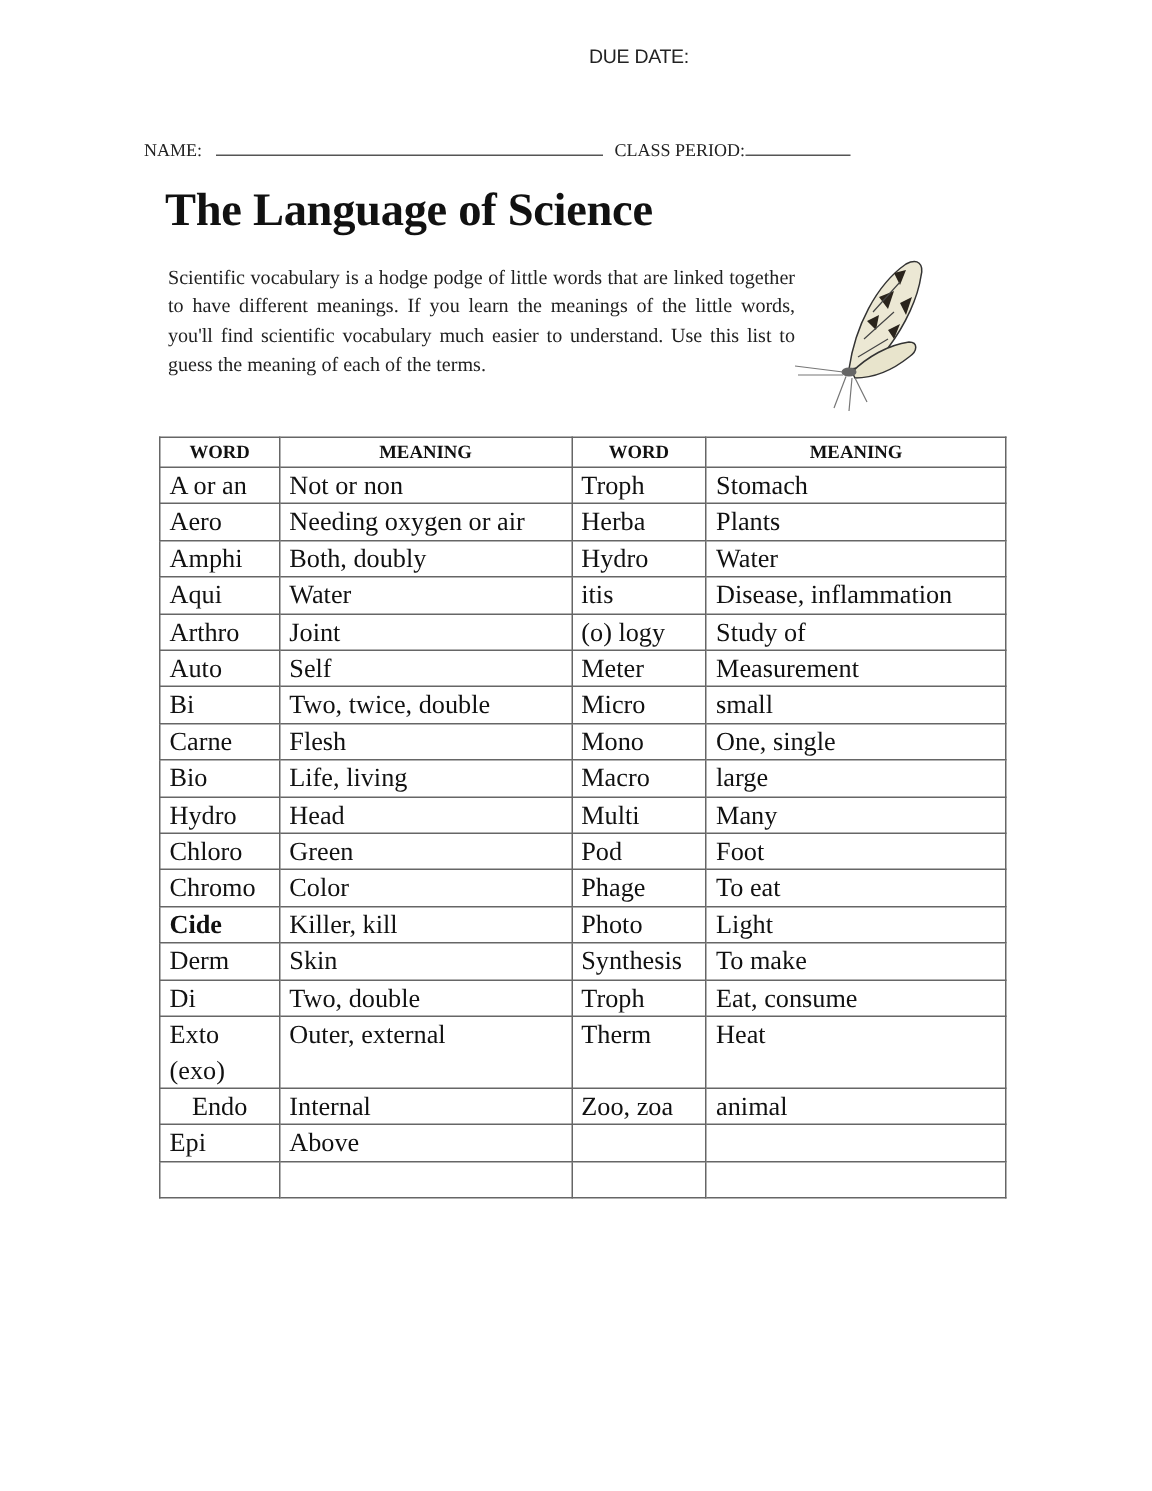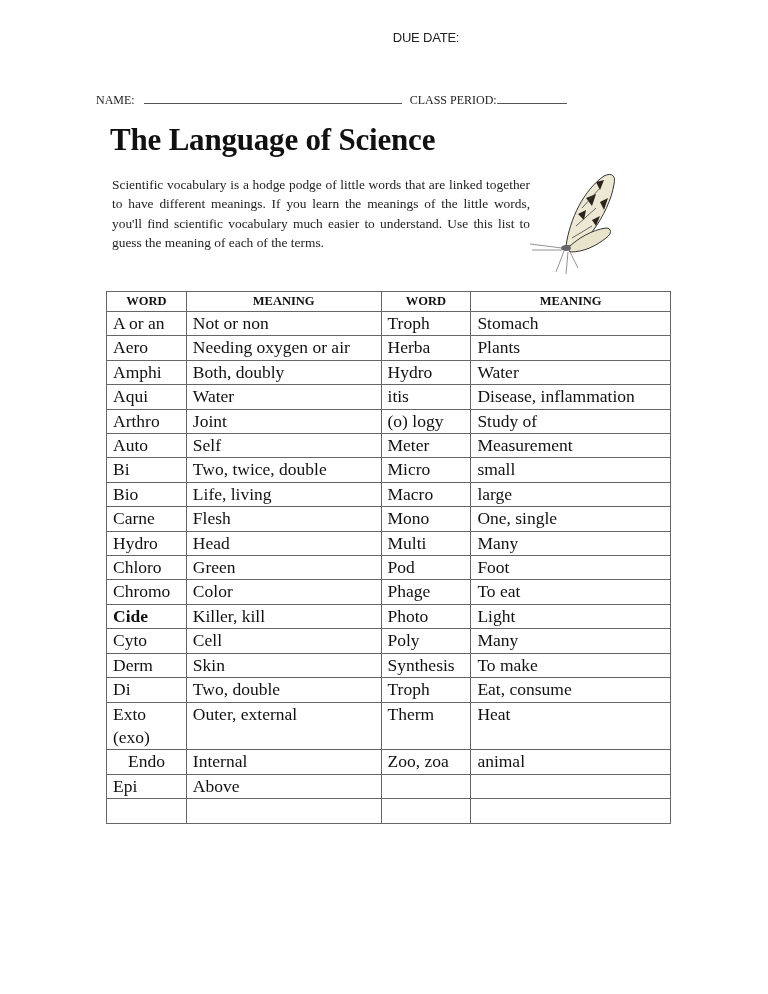--- a/index.html
+++ b/index.html
@@ -94,30 +94,30 @@
         <td style="white-space: pre;">Meter</td>
         <td style="white-space: pre;">Measurement</td>
       </tr>
       <tr>
         <td style="white-space: pre;">Bi</td>
         <td style="white-space: pre;">Two, twice, double</td>
         <td style="white-space: pre;">Micro</td>
         <td style="white-space: pre;">small</td>
       </tr>
       <tr>
+        <td style="white-space: pre;">Carne</td>
+        <td style="white-space: pre;">Flesh</td>
+        <td style="white-space: pre;">Mono</td>
+        <td style="white-space: pre;">One, single</td>
+      </tr>
+      <tr>
         <td style="white-space: pre;">Bio</td>
         <td style="white-space: pre;">Life, living</td>
         <td style="white-space: pre;">Macro</td>
         <td style="white-space: pre;">large</td>
-      </tr>
-      <tr>
-        <td style="white-space: pre;">Carne</td>
-        <td style="white-space: pre;">Flesh</td>
-        <td style="white-space: pre;">Mono</td>
-        <td style="white-space: pre;">One, single</td>
       </tr>
       <tr>
         <td style="white-space: pre;">Hydro</td>
         <td style="white-space: pre;">Head</td>
         <td style="white-space: pre;">Multi</td>
         <td style="white-space: pre;">Many</td>
       </tr>
       <tr>
         <td style="white-space: pre;">Chloro</td>
         <td style="white-space: pre;">Green</td>
@@ -128,26 +128,20 @@
         <td style="white-space: pre;">Chromo</td>
         <td style="white-space: pre;">Color</td>
         <td style="white-space: pre;">Phage</td>
         <td style="white-space: pre;">To eat</td>
       </tr>
       <tr>
         <td style="white-space: pre; font-weight: bold;">Cide</td>
         <td style="white-space: pre;">Killer, kill</td>
         <td style="white-space: pre;">Photo</td>
         <td style="white-space: pre;">Light</td>
-      </tr>
-      <tr>
-        <td style="white-space: pre;">Cyto</td>
-        <td style="white-space: pre;">Cell</td>
-        <td style="white-space: pre;">Poly</td>
-        <td style="white-space: pre;">Many</td>
       </tr>
       <tr>
         <td style="white-space: pre;">Derm</td>
         <td style="white-space: pre;">Skin</td>
         <td style="white-space: pre;">Synthesis</td>
         <td style="white-space: pre;">To make</td>
       </tr>
       <tr>
         <td style="white-space: pre;">Di</td>
         <td style="white-space: pre;">Two, double</td>

